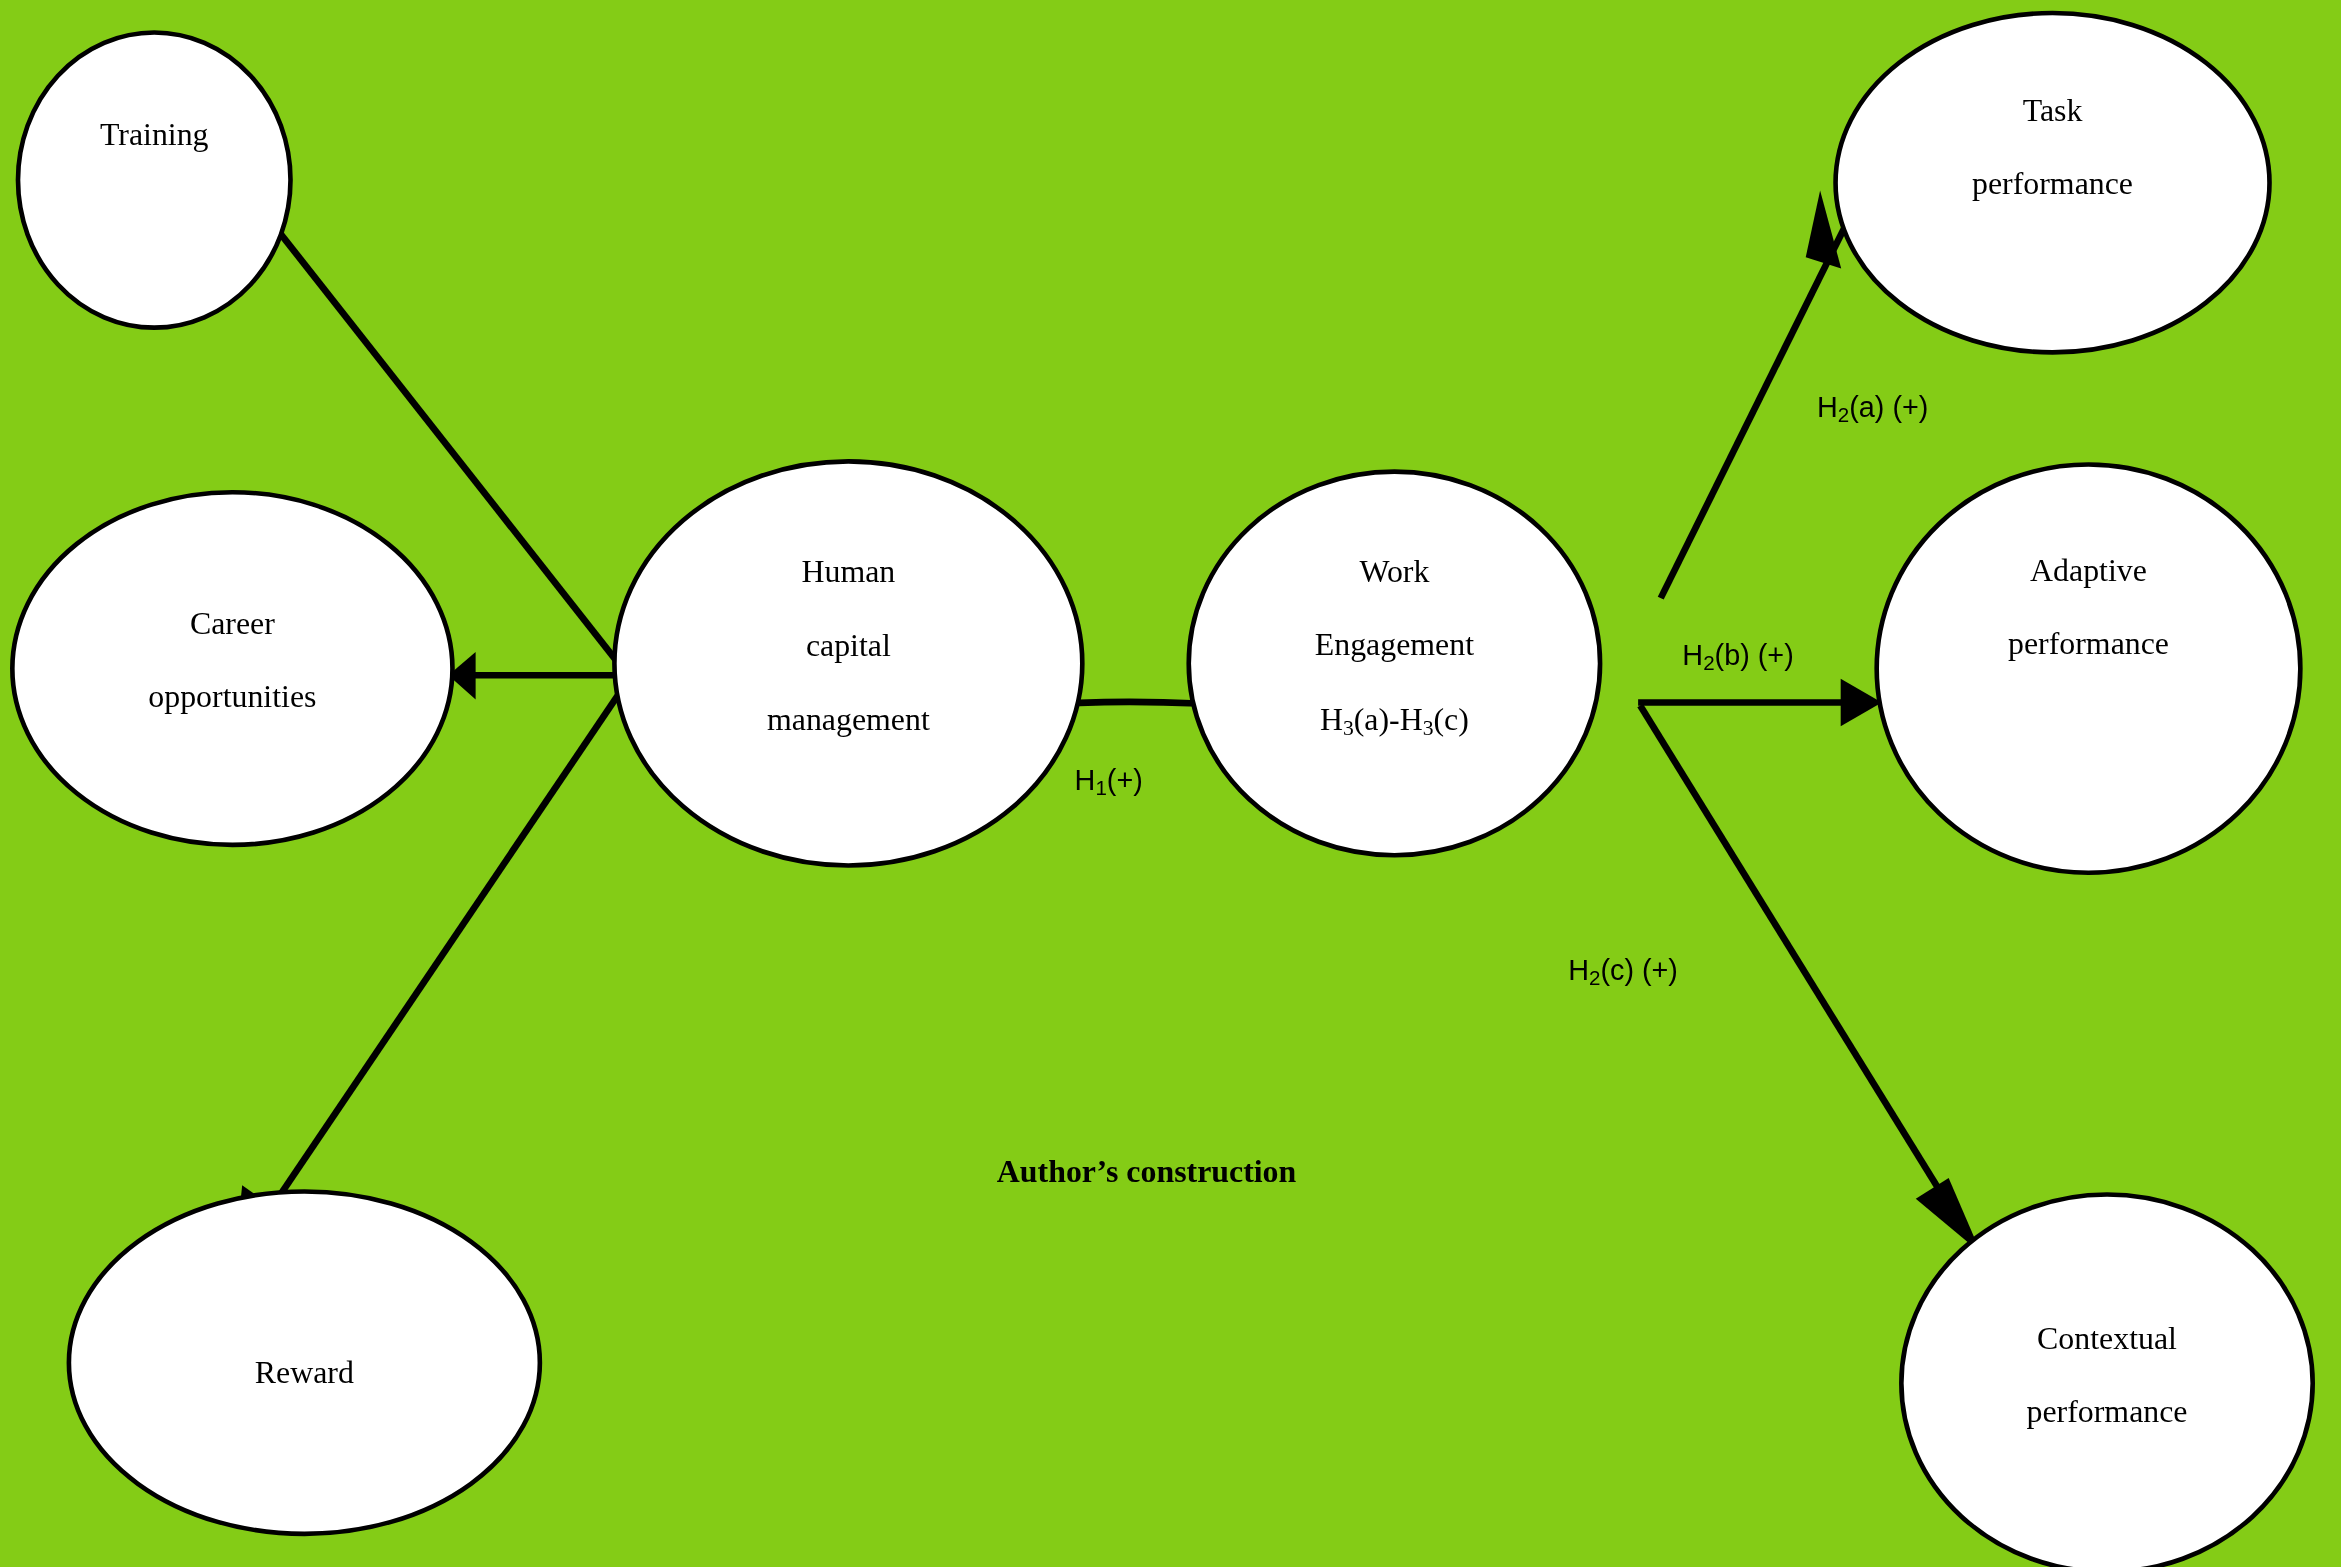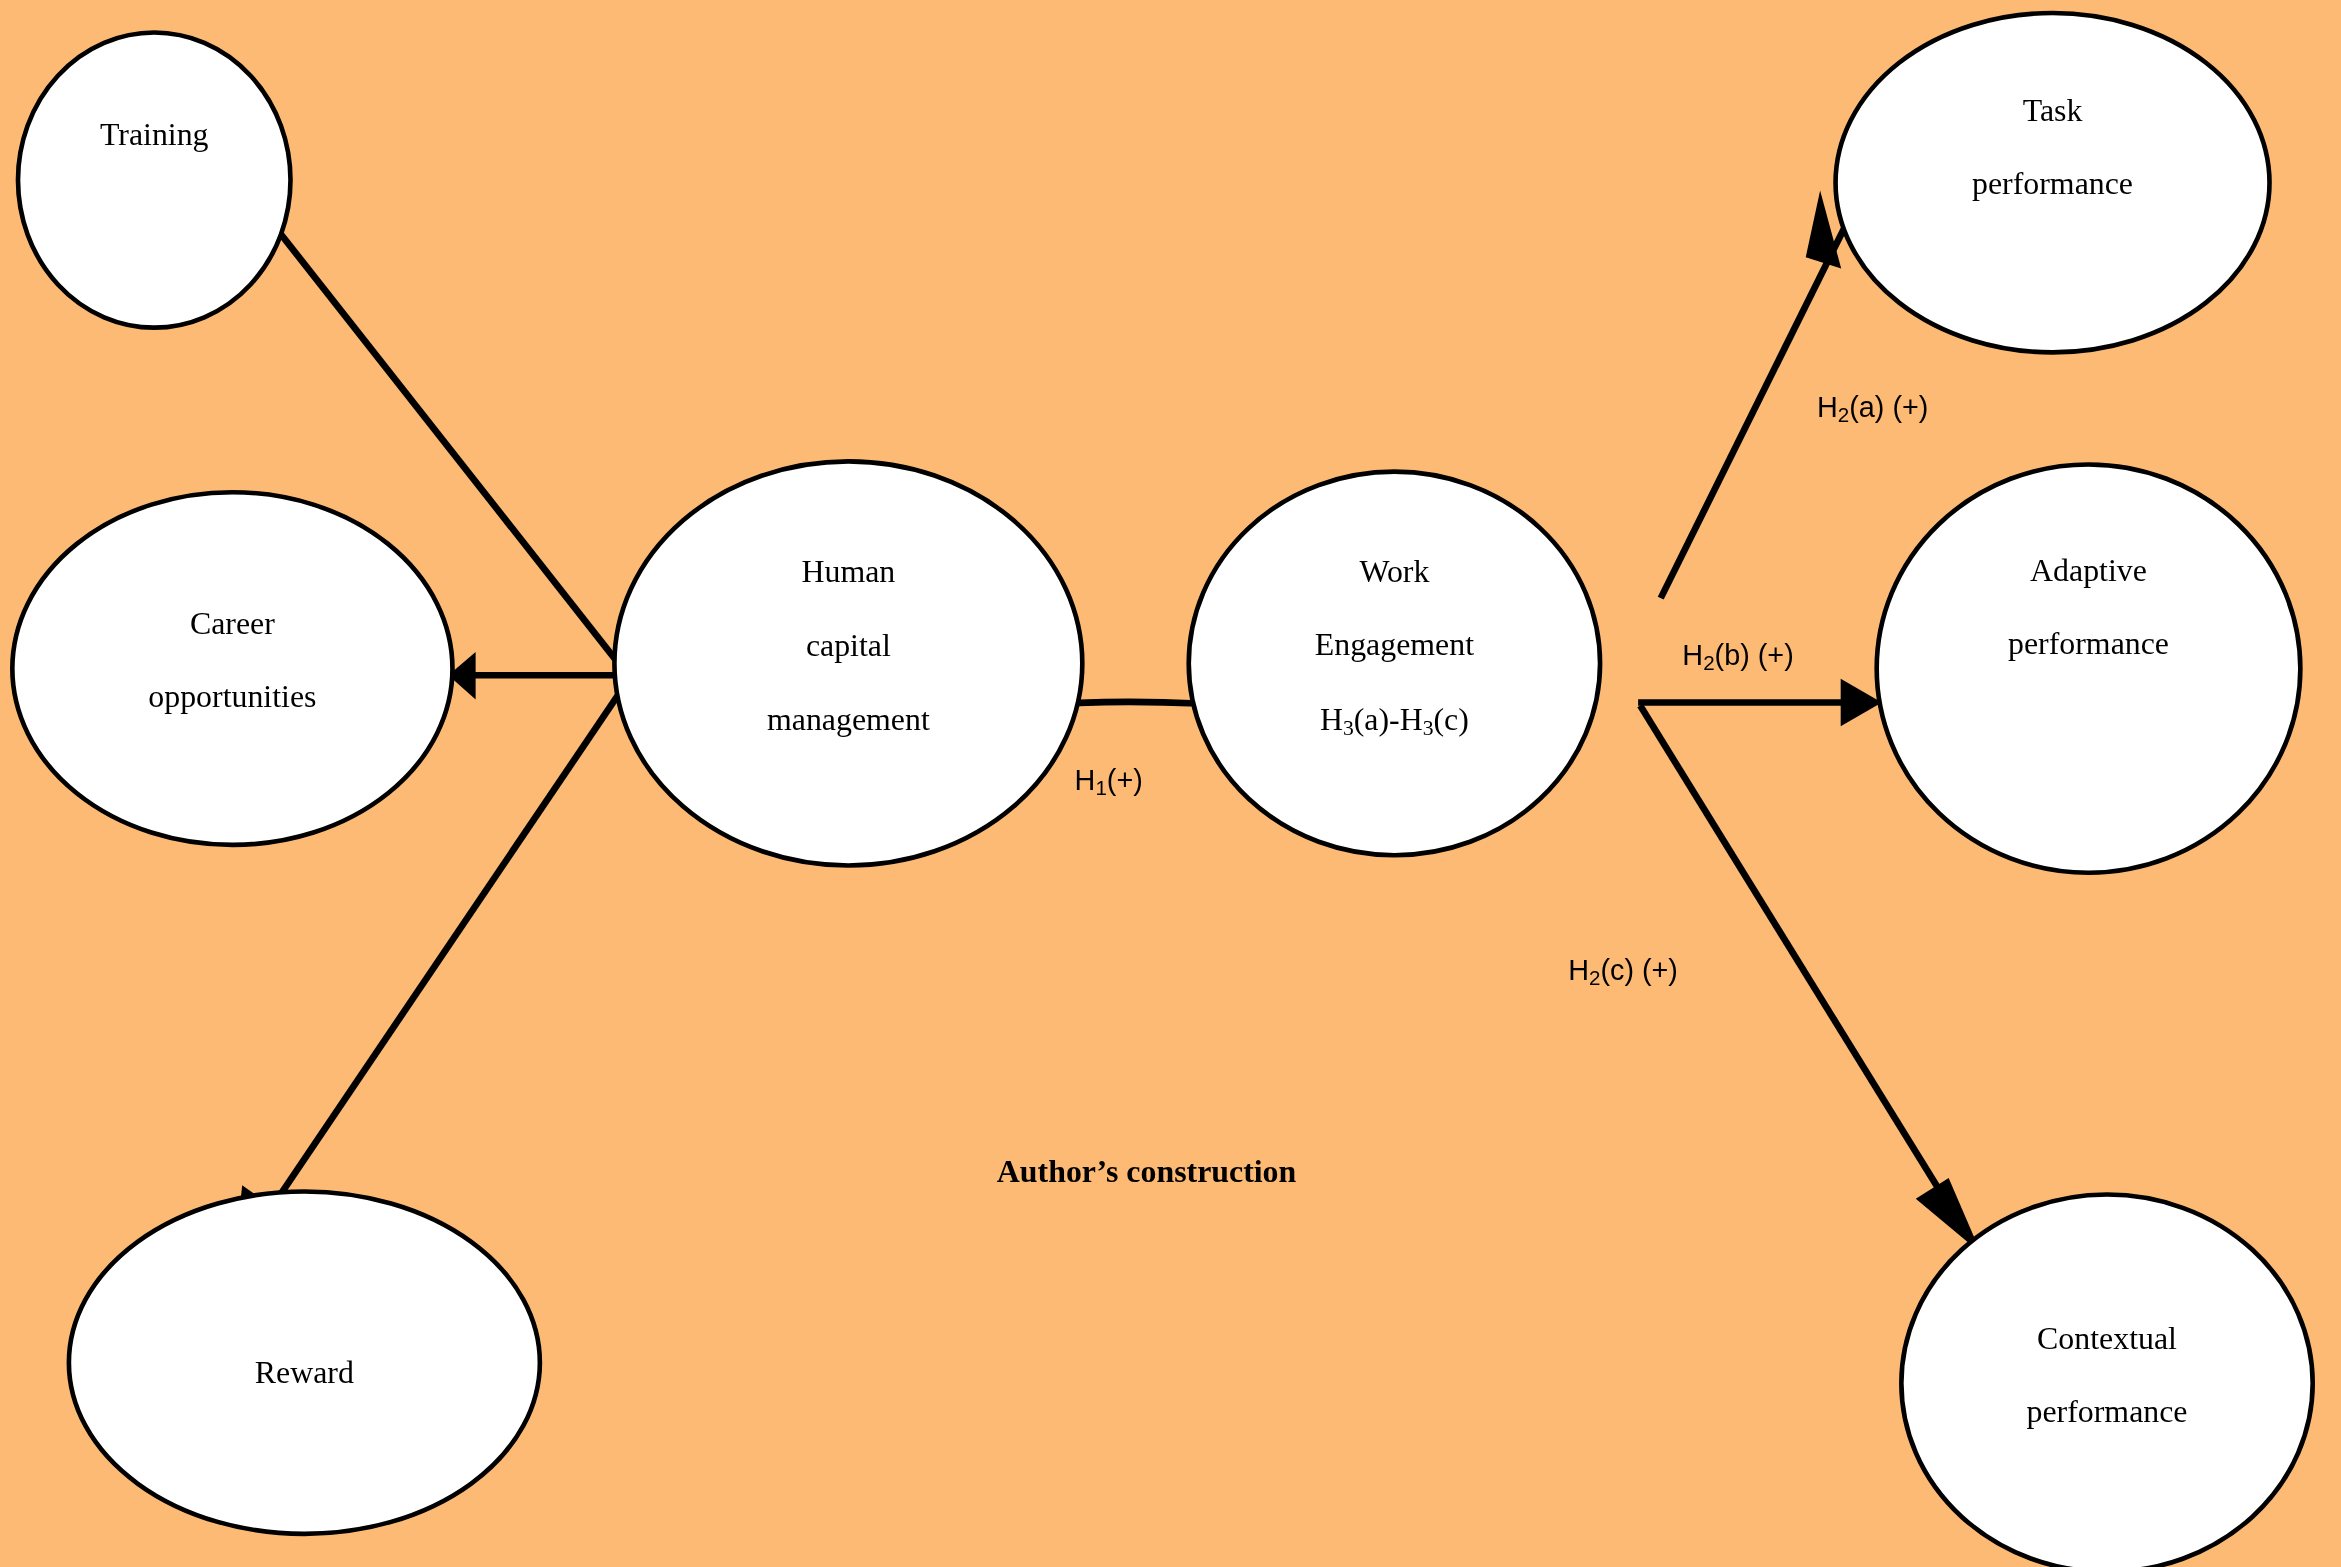--- a/index.html
+++ b/index.html
@@ -11,21 +11,21 @@
   body {
     width: 2342px;
     height: 1568px;
     overflow: hidden;
     font-family: "Liberation Serif", serif;
   }
   #diagram-root {
     position: relative;
     width: 2342px;
     height: 1568px;
-    background: #fdba74;
+    background: #84cc16;
   }
   svg#model-svg {
     position: absolute;
     left: 0;
     top: 0;
     width: 2342px;
     height: 1568px;
     display: block;
   }
   .node-ellipse {

